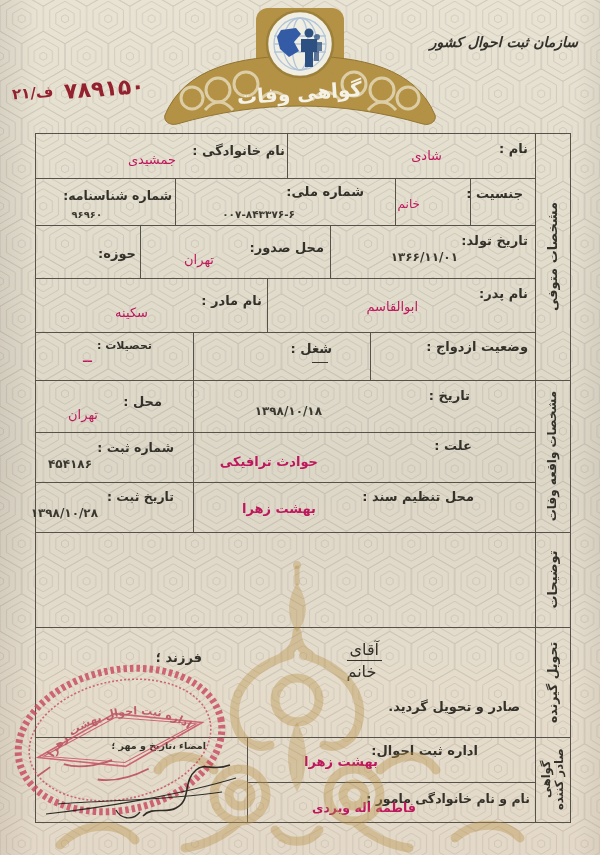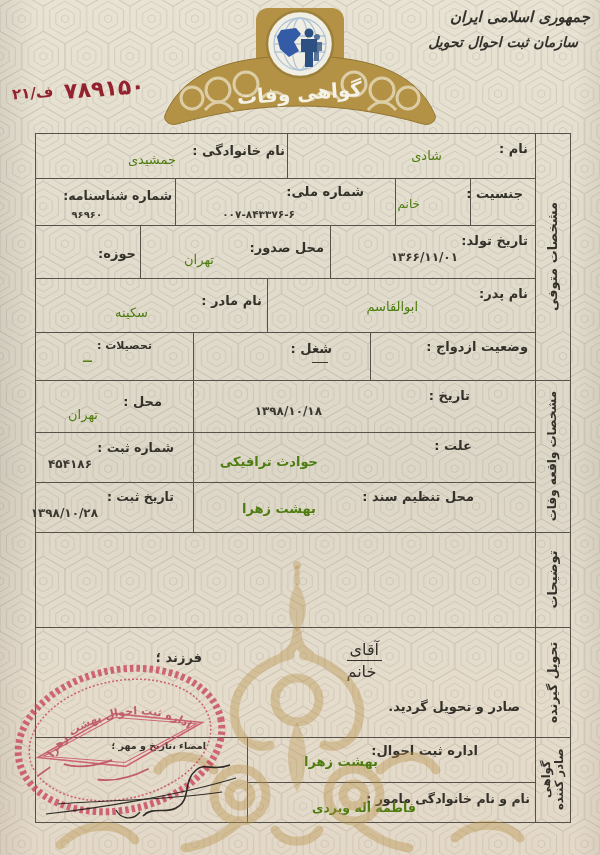--- a/index.html
+++ b/index.html
@@ -5,21 +5,21 @@
   html,body{margin:0;padding:0;}
   #page{position:relative;width:600px;height:855px;overflow:hidden;background:#e9e3d4;font-family:"DejaVu Sans",sans-serif;color:#2e2c26;}
   #page svg{position:absolute;left:0;top:0;}
   .layer{position:absolute;left:0;top:0;width:600px;height:855px;}
   .vignette{background:
     linear-gradient(180deg, rgba(240,234,220,0) 0%, rgba(120,115,100,.07) 35%, rgba(115,108,94,.10) 55%, rgba(180,140,110,.08) 80%, rgba(195,155,125,.14) 100%),
     linear-gradient(90deg, rgba(90,80,70,.10) 0%, rgba(90,80,70,0) 6%, rgba(90,80,70,0) 96%, rgba(90,80,70,.08) 100%);
     pointer-events:none;}
   .t{position:absolute;direction:rtl;white-space:nowrap;font-size:13px;line-height:1.2;color:#2e2c26;}
   .lbl{font-weight:bold;color:#33312a;}
-  .val{color:#4d7c0f;}
+  .val{color:#be185d;}
   .num{font-weight:bold;letter-spacing:1px;font-size:12px;color:#3a382f;}
   .ltr{direction:ltr;unicode-bidi:bidi-override;}
   .vlabel{position:absolute;left:535px;width:35px;display:flex;align-items:center;justify-content:center;}
   .vlabel > .rot{transform:rotate(-90deg);white-space:nowrap;direction:rtl;font-weight:bold;color:#33312a;}
   .vlabel .two{display:flex;flex-direction:column-reverse;align-items:center;line-height:1.15;}
   .frac{position:absolute;direction:rtl;text-align:left;font-size:16px;font-weight:normal;color:#33312a;}
   .frac .top{display:block;border-bottom:1px solid #33312a;padding:0 3px 1px 3px;}
   .frac .bot{display:block;padding-top:1px;}
   .serial{position:absolute;color:#94212e;font-weight:bold;transform:rotate(-4deg);}
   .calli{position:absolute;direction:rtl;white-space:nowrap;font-family:"DejaVu Serif",serif;font-style:italic;font-weight:bold;color:#33312c;}
@@ -88,22 +88,21 @@
       <line x1="470" y1="178" x2="470" y2="225"></line>
       <line x1="140" y1="225" x2="140" y2="278"></line>
       <line x1="330" y1="225" x2="330" y2="278"></line>
       <line x1="267" y1="278" x2="267" y2="332"></line>
       <line x1="193" y1="332" x2="193" y2="532"></line>
       <line x1="370" y1="332" x2="370" y2="380"></line>
       <line x1="247" y1="737" x2="247" y2="822"></line>
     </g>
   </svg>
 
-  <div class="calli" style="right:10px;top:8px;font-size:15px;z-index:4">جمهوری اسلامی ایران</div>
-  <div class="calli" style="right:22px;top:34px;font-size:14px;z-index:4">سازمان ثبت احوال تحویل</div>
+  <div class="calli" style="right:22px;top:34px;font-size:14px;z-index:4">سازمان ثبت احوال کشور</div>
   <div class="serial ltr" style="left:64px;top:76px;font-size:22px;z-index:4">۷۸۹۱۵۰</div>
   <div class="serial" style="left:12px;top:84px;font-size:15px;z-index:4">ف/۲۱</div>
 
   <svg class="layer" width="600" height="855" style="z-index:4">
     <g opacity="0.95">
       <rect x="256" y="8" width="88" height="70" rx="12" fill="#b28e3e"></rect>
       <path d="M165,115 C185,68 238,56 300,56 C362,56 415,68 435,115 C437,121 430,126 423,124 C340,100 260,100 177,124 C170,126 163,121 165,115 Z" fill="#b28e3e" stroke="#8d6f2a" stroke-width="1"></path>
       <g fill="none" stroke="#e4d9b8" stroke-width="3" opacity="0.85">
         <circle cx="192" cy="98" r="11"></circle>
           <circle cx="218" cy="90" r="12"></circle>

